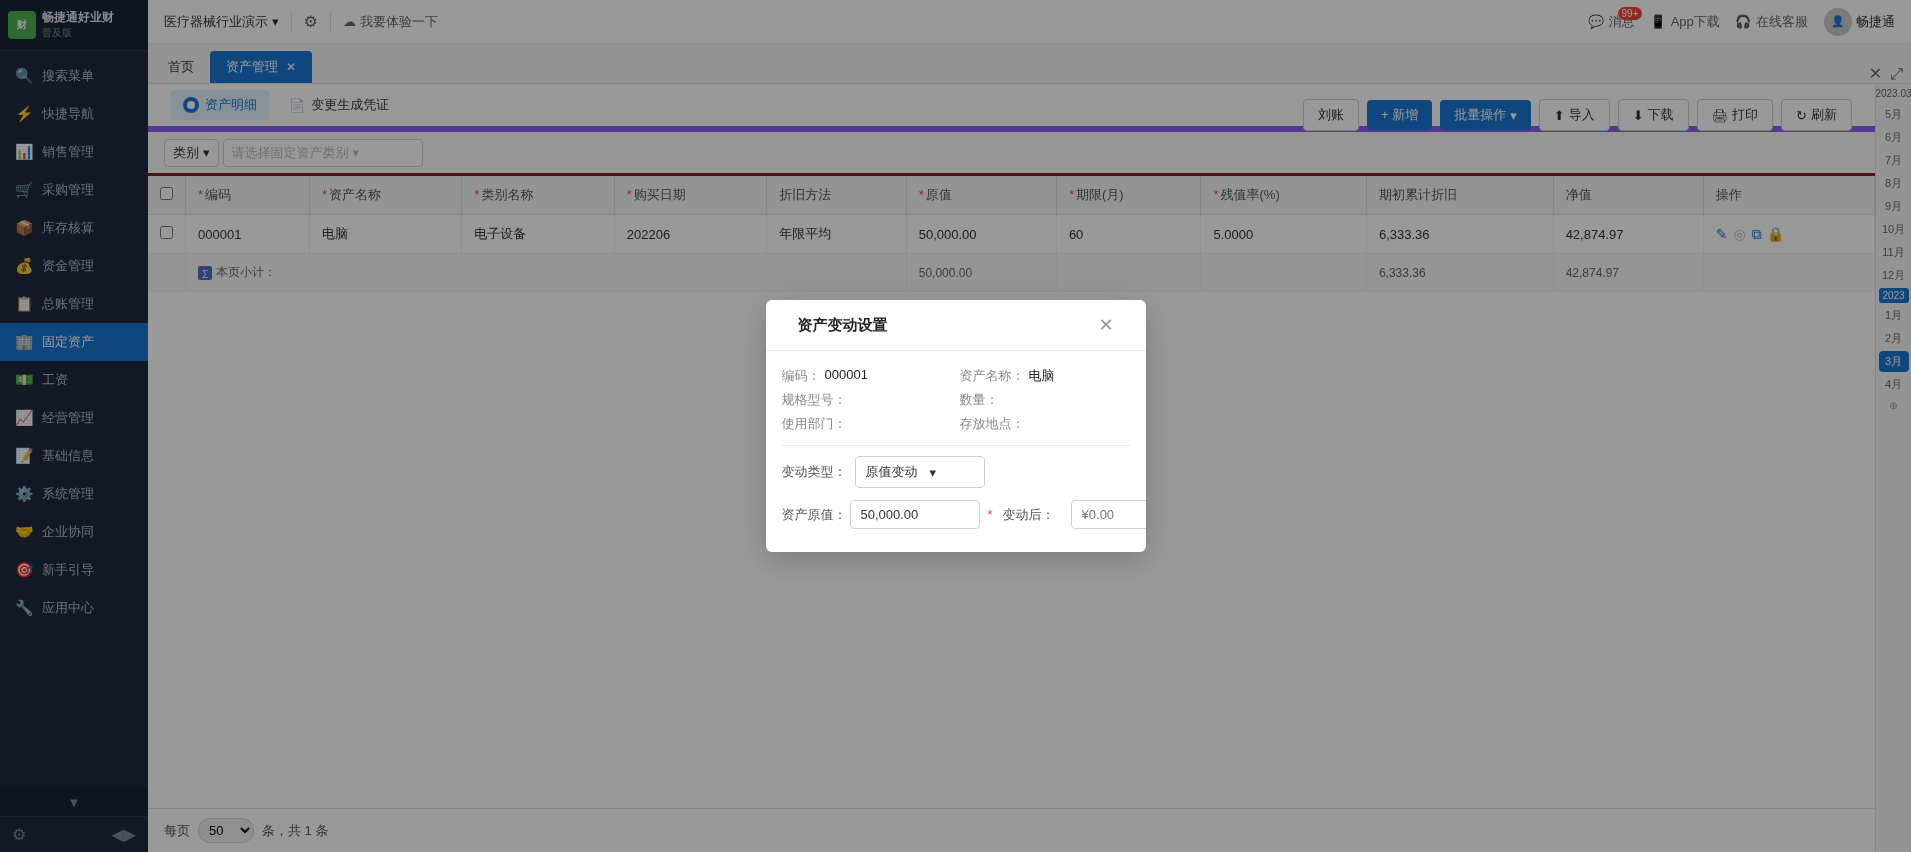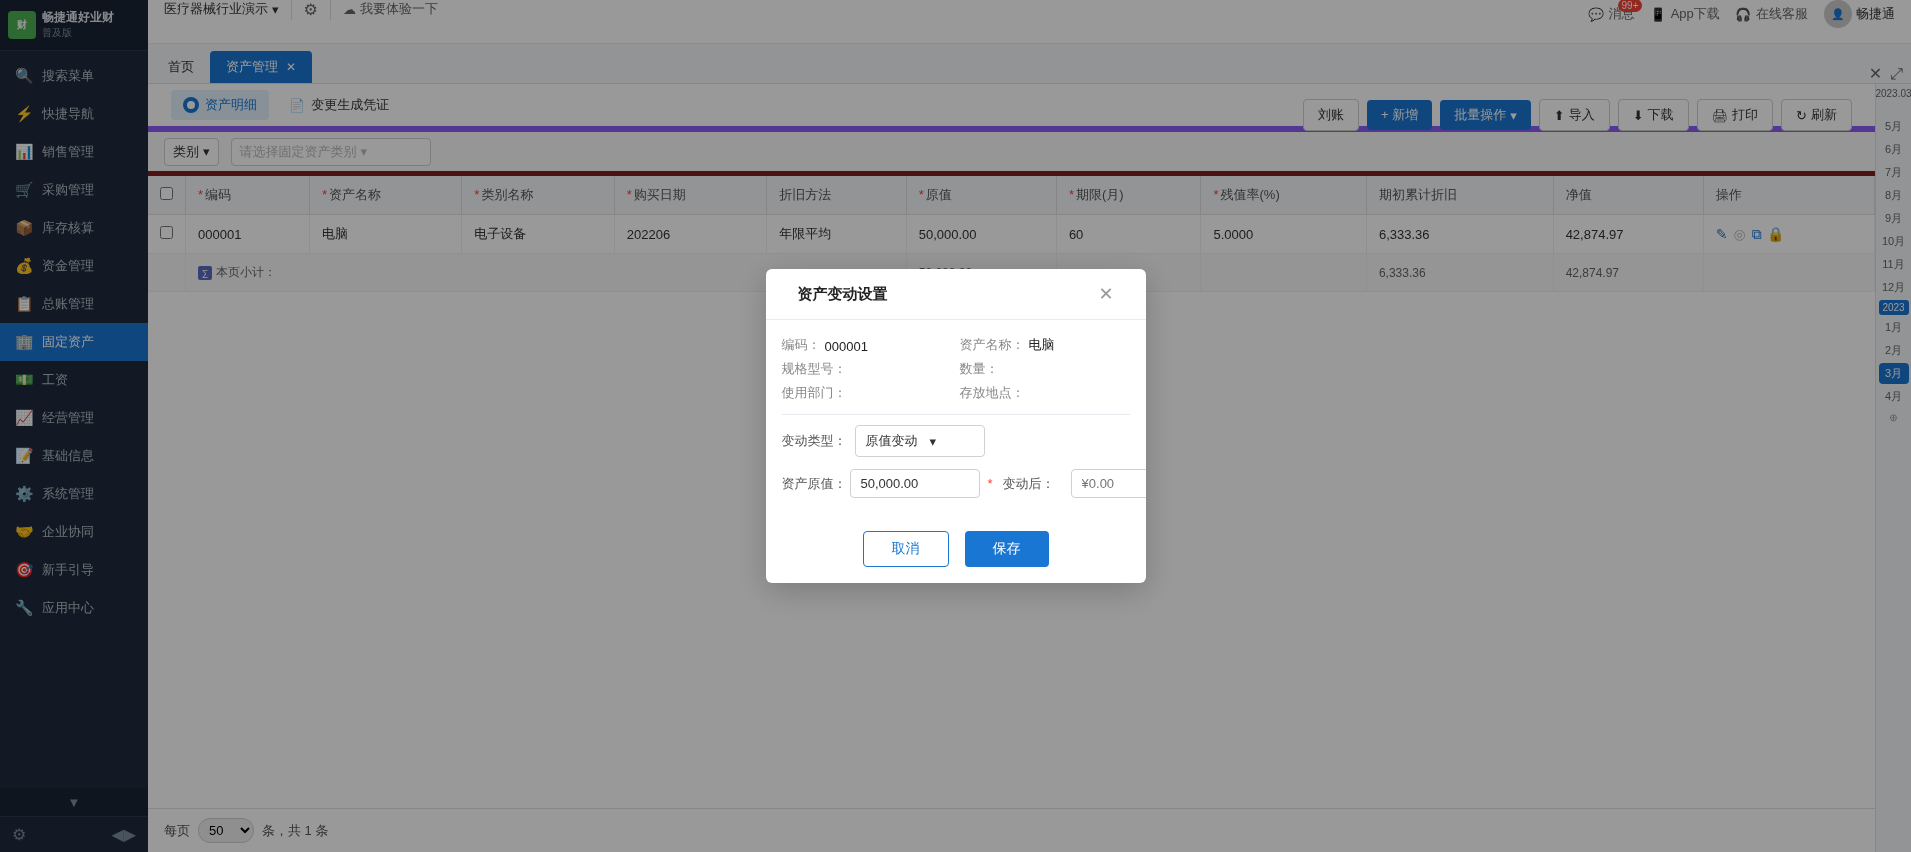--- a/index.html
+++ b/index.html
@@ -18,21 +18,21 @@
     .nav-item.active { background: #1976d2; color: #fff; }
     .nav-item .nav-icon { width: 18px; height: 18px; display: flex; align-items: center; justify-content: center; font-size: 15px; flex-shrink: 0; }
     .sidebar-scroll-btn { width: 100%; height: 28px; background: #1a2332; display: flex; align-items: center; justify-content: center; color: #7a8ba0; cursor: pointer; }
     .sidebar-footer { display: flex; align-items: center; justify-content: space-between; padding: 8px 12px; border-top: 1px solid #2d3a4e; }
     .sidebar-footer-icon { color: #7a8ba0; font-size: 16px; cursor: pointer; }
 
     
     .main { flex: 1; display: flex; flex-direction: column; height: 852px; overflow: hidden; }
 
     
-    .topbar { height: 44px; background: #fff; border-bottom: 1px solid #e8ecf0; display: flex; align-items: flex-start; padding: 0 16px; gap: 12px; flex-shrink: 0; }
+    .topbar { height: 44px; background: #fff; border-bottom: 1px solid #e8ecf0; display: flex; align-items: center; padding: 0 16px; gap: 12px; flex-shrink: 0; }
     .topbar-company { display: flex; align-items: center; gap: 4px; font-size: 13px; color: #333; cursor: pointer; }
     .topbar-divider { width: 1px; height: 20px; background: #e0e0e0; }
     .topbar-settings-icon { color: #666; font-size: 16px; cursor: pointer; }
     .topbar-experience { display: flex; align-items: center; gap: 4px; color: #666; font-size: 13px; cursor: pointer; }
     .topbar-right { margin-left: auto; display: flex; align-items: center; gap: 16px; }
     .topbar-msg { position: relative; display: flex; align-items: center; gap: 4px; color: #666; font-size: 13px; cursor: pointer; }
     .badge { position: absolute; top: -6px; right: -8px; background: #f44336; color: white; font-size: 10px; padding: 1px 4px; border-radius: 8px; font-weight: normal; }
     .topbar-action { display: flex; align-items: center; gap: 4px; color: #666; font-size: 13px; cursor: pointer; }
     .topbar-user { display: flex; align-items: center; gap: 4px; color: #333; font-size: 13px; cursor: pointer; }
     .user-avatar { width: 28px; height: 28px; background: #ccc; border-radius: 50%; display: flex; align-items: center; justify-content: center; font-size: 11px; color: #666; }
@@ -54,58 +54,58 @@
     .toolbar { height: 48px; border-bottom: 6px solid #8b5cf6; display: flex; align-items: center; padding: 0 23px; gap: 8px; flex-shrink: 0; }
     .toolbar-tab { display: flex; align-items: center; gap: 6px; padding: 6px 12px; border-radius: 4px; cursor: pointer; font-size: 13px; color: #333; border: none; background: transparent; }
     .toolbar-tab.active { background: #e3f2fd; color: #1976d2; }
     .toolbar-tab-icon { width: 16px; height: 16px; border-radius: 50%; background: #1976d2; display: flex; align-items: center; justify-content: center; }
     .toolbar-right { margin-left: auto; display: flex; align-items: center; gap: 8px; margin-top: 20px; }
     .btn { padding: 6px 14px; border-radius: 4px; border: none; cursor: pointer; font-size: 13px; display: flex; align-items: center; gap: 4px; }
     .btn-primary { background: #1976d2; color: #fff; text-align: right; }
     .btn-default { background: #fff; color: #333; border: 1px solid #d0d0d0; }
 
     
-    .filter-row { height: 44px; border-bottom: 5px solid #7f1d1d; display: flex; align-items: center; padding: 0 16px; gap: 12px; flex-shrink: 0; background: #fafafa; }
+    .filter-row { height: 44px; border-bottom: 3px solid #7f1d1d; display: flex; align-items: center; padding: 0 16px; gap: 4px; flex-shrink: 0; background: #fafafa; }
     .filter-select { display: flex; align-items: center; gap: 4px; border: 1px solid #d0d0d0; border-radius: 4px; padding: 4px 8px; font-size: 13px; color: #333; background: #fff; cursor: pointer; }
     .filter-input { display: flex; align-items: center; gap: 4px; border: 1px solid #d0d0d0; border-radius: 4px; padding: 4px 8px; font-size: 13px; color: #bbb; background: #fff; min-width: 200px; cursor: pointer; }
 
     
     .table-container { flex: 1; overflow: auto; }
     .data-table { width: 100%; border-collapse: collapse; font-size: 13px; }
     .data-table th { background: #f5f7fa; border-bottom: 1px solid #e0e0e0; border-right: 1px solid #e0e0e0; padding: 10px 12px; text-align: left; color: #555; font-weight: 500; white-space: nowrap; }
     .data-table td { border-bottom: 1px solid #f0f0f0; border-right: 1px solid #f0f0f0; padding: 10px 12px; color: #333; white-space: nowrap; }
     .data-table .required { color: #f44336; margin-right: 2px; }
     .subtotal-row td { background: #f9f9f9; font-size: 12px; color: #666; }
     .subtotal-label { display: flex; align-items: center; gap: 4px; }
     .subtotal-icon { width: 14px; height: 14px; background: #5c6bc0; border-radius: 2px; display: inline-flex; align-items: center; justify-content: center; color: white; font-size: 9px; }
     .action-icons { display: flex; gap: 6px; }
     .action-icon { color: #1976d2; cursor: pointer; font-size: 14px; }
     .action-icon.disabled { color: #bbb; cursor: not-allowed; }
     .checkbox-cell { width: 36px; text-align: center; }
 
     
     .right-panel { width: 36px; background: #f5f7fa; border-left: 1px solid #e0e0e0; display: flex; flex-direction: column; align-items: center; padding: 4px 0; flex-shrink: 0; }
-    .mini-cal-year { font-size: 10px; color: #666; writing-mode: horizontal-tb; margin-bottom: 16px; }
+    .mini-cal-year { font-size: 10px; color: #666; writing-mode: horizontal-tb; margin-bottom: 4px; }
     .mini-cal-item { width: 30px; padding: 3px 0; text-align: center; font-size: 11px; color: #666; cursor: pointer; border-radius: 4px; margin: 1px 0; }
     .mini-cal-item.active { background: #1976d2; color: white; border-radius: 4px; }
     .mini-cal-today { background: #1976d2; color: white; border-radius: 4px; }
 
     
     .pagination { height: 44px; border-top: 1px solid #e0e0e0; display: flex; align-items: center; padding: 0 16px; gap: 8px; flex-shrink: 0; font-size: 13px; color: #555; background: #fff; }
     .page-size-select { border: 1px solid #d0d0d0; border-radius: 12px; padding: 3px 6px; font-size: 13px; }
 
     
     .modal-overlay { position: fixed; top: 0; left: 0; width: 100%; height: 100%; background: rgba(0,0,0,0.4); display: flex; align-items: center; justify-content: center; z-index: 1000; }
     .modal { background: #fff; border-radius: 6px; width: 380px; box-shadow: 0 8px 32px rgba(0,0,0,0.2); overflow: hidden; }
     .modal-header { padding: 14px 32px; border-bottom: 1px solid #e8ecf0; display: flex; align-items: center; justify-content: space-between; }
     .modal-title { font-size: 15px; font-weight: 600; color: #222; }
     .modal-close { color: #999; font-size: 18px; cursor: pointer; border: none; background: none; }
     .modal-body { padding: 16px; }
     .modal-info-grid { display: grid; grid-template-columns: 1fr 1fr; gap: 6px 8px; margin-bottom: 12px; }
-    .info-item { display: flex; align-items: flex-end; gap: 4px; font-size: 13px; color: #555; }
+    .info-item { display: flex; align-items: flex-start; gap: 4px; font-size: 13px; color: #555; }
     .info-label { color: #888; white-space: nowrap; }
     .info-value { color: #222; font-weight: 500; }
     .modal-divider { height: 1px; background: #e8ecf0; margin: 10px 0; }
     .modal-form-row { display: flex; align-items: center; gap: 8px; margin-bottom: 12px; }
     .form-label { color: #555; font-size: 13px; white-space: nowrap; min-width: 60px; }
     .form-select { display: flex; align-items: center; gap: 4px; border: 1px solid #d0d0d0; border-radius: 4px; padding: 6px 10px; font-size: 13px; color: #333; background: #fff; cursor: pointer; min-width: 130px; }
     .modal-form-row2 { display: flex; align-items: center; gap: 8px; margin-bottom: 7px; }
     .form-input { border: 1px solid #d0d0d0; border-radius: 4px; padding: 6px 10px; font-size: 13px; color: #333; background: #fff; width: 130px; }
     .form-input-after { border: 1px solid #d0d0d0; border-radius: 4px; padding: 6px 10px; font-size: 13px; color: #bbb; background: #fff; width: 130px; }
     .required-star { color: #f44336; margin-right: 2px; }
@@ -434,18 +434,14 @@
         </div>
       </div>
       <div class="modal-form-row2">
         <span class="form-label">资产原值：</span>
         <input class="form-input" type="text" readonly="" value="50,000.00" style="">
         <span class="required-star">*</span>
         <span class="form-label">变动后：</span>
         <input class="form-input-after" type="text" placeholder="¥0.00" style="">
       </div>
     </div>
-    <div class="modal-footer">
-      <button class="btn-cancel">取消</button>
-      <button class="btn-save">保存</button>
-    </div>
   </div>
 </div>
 
 </body></html>

